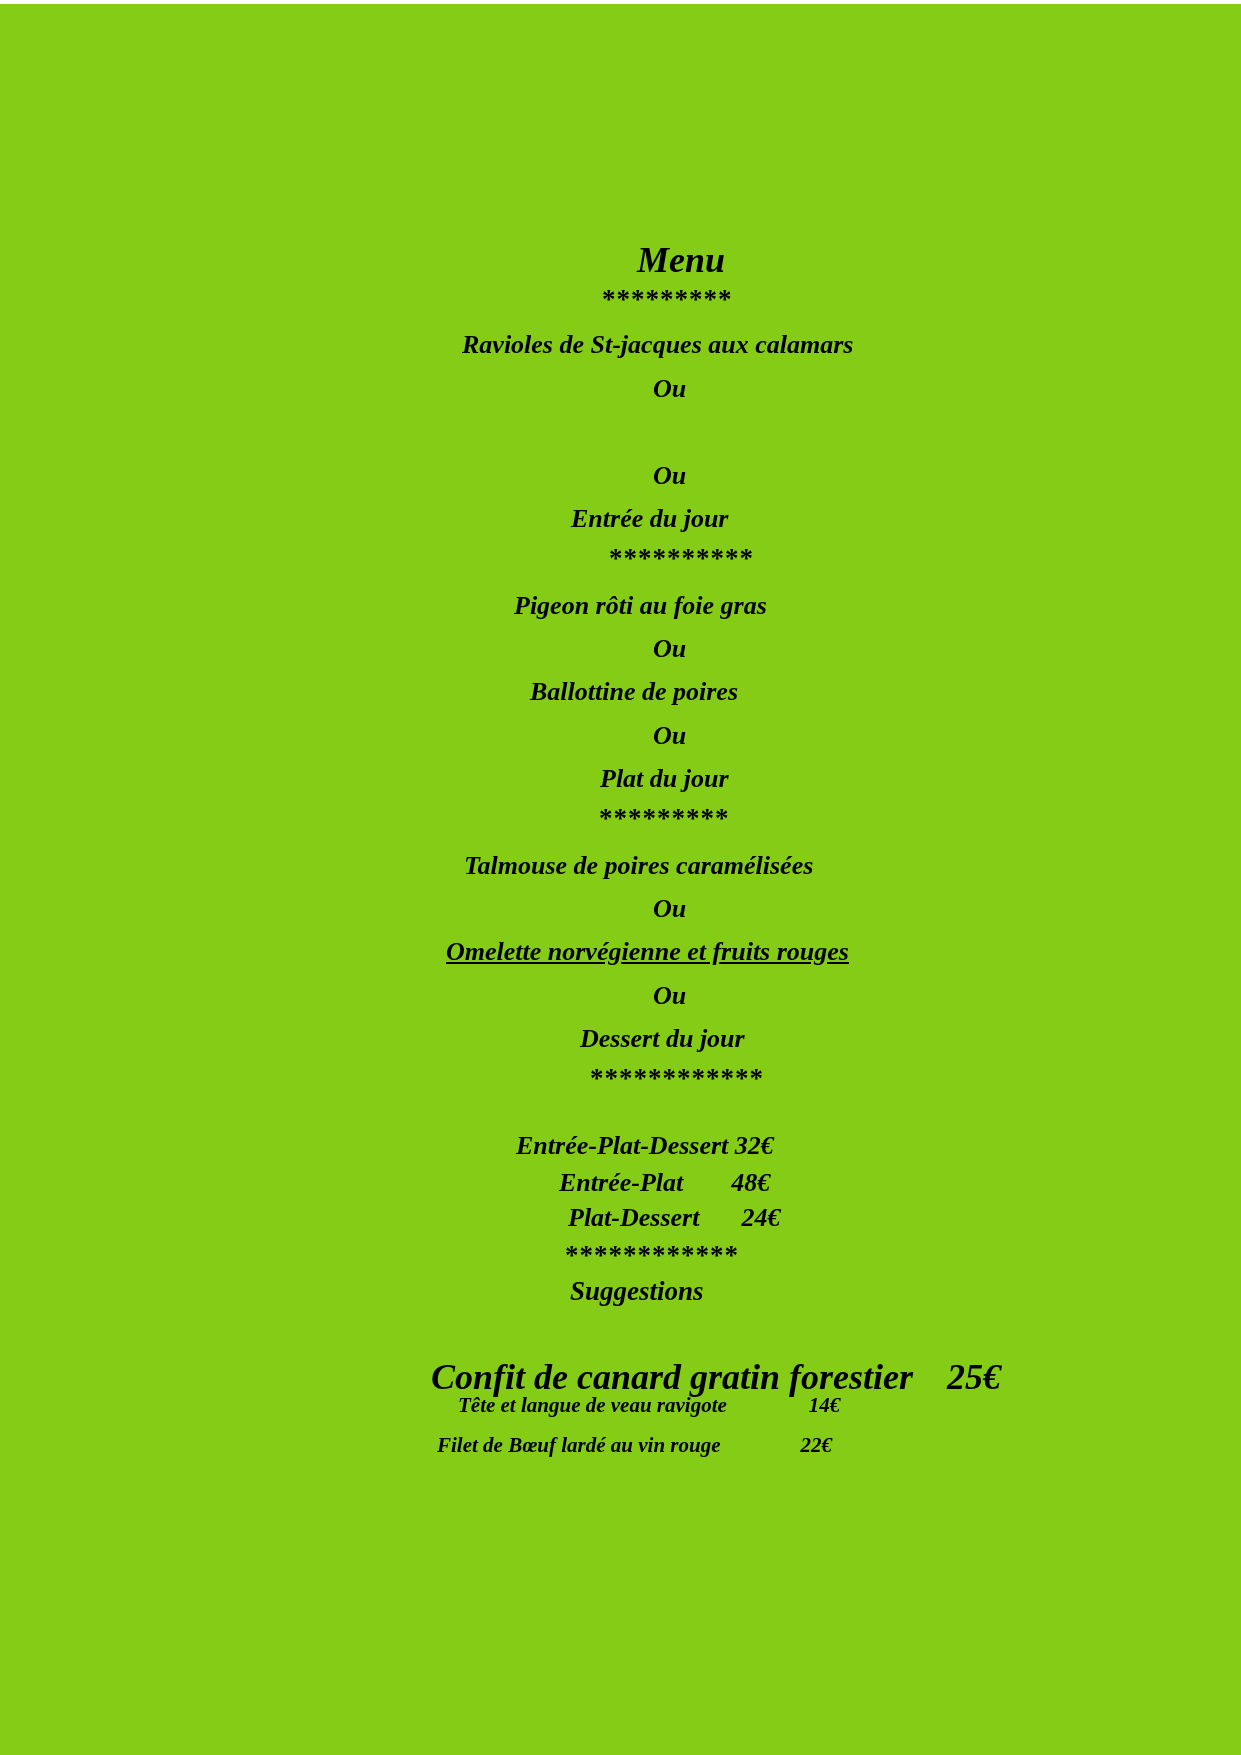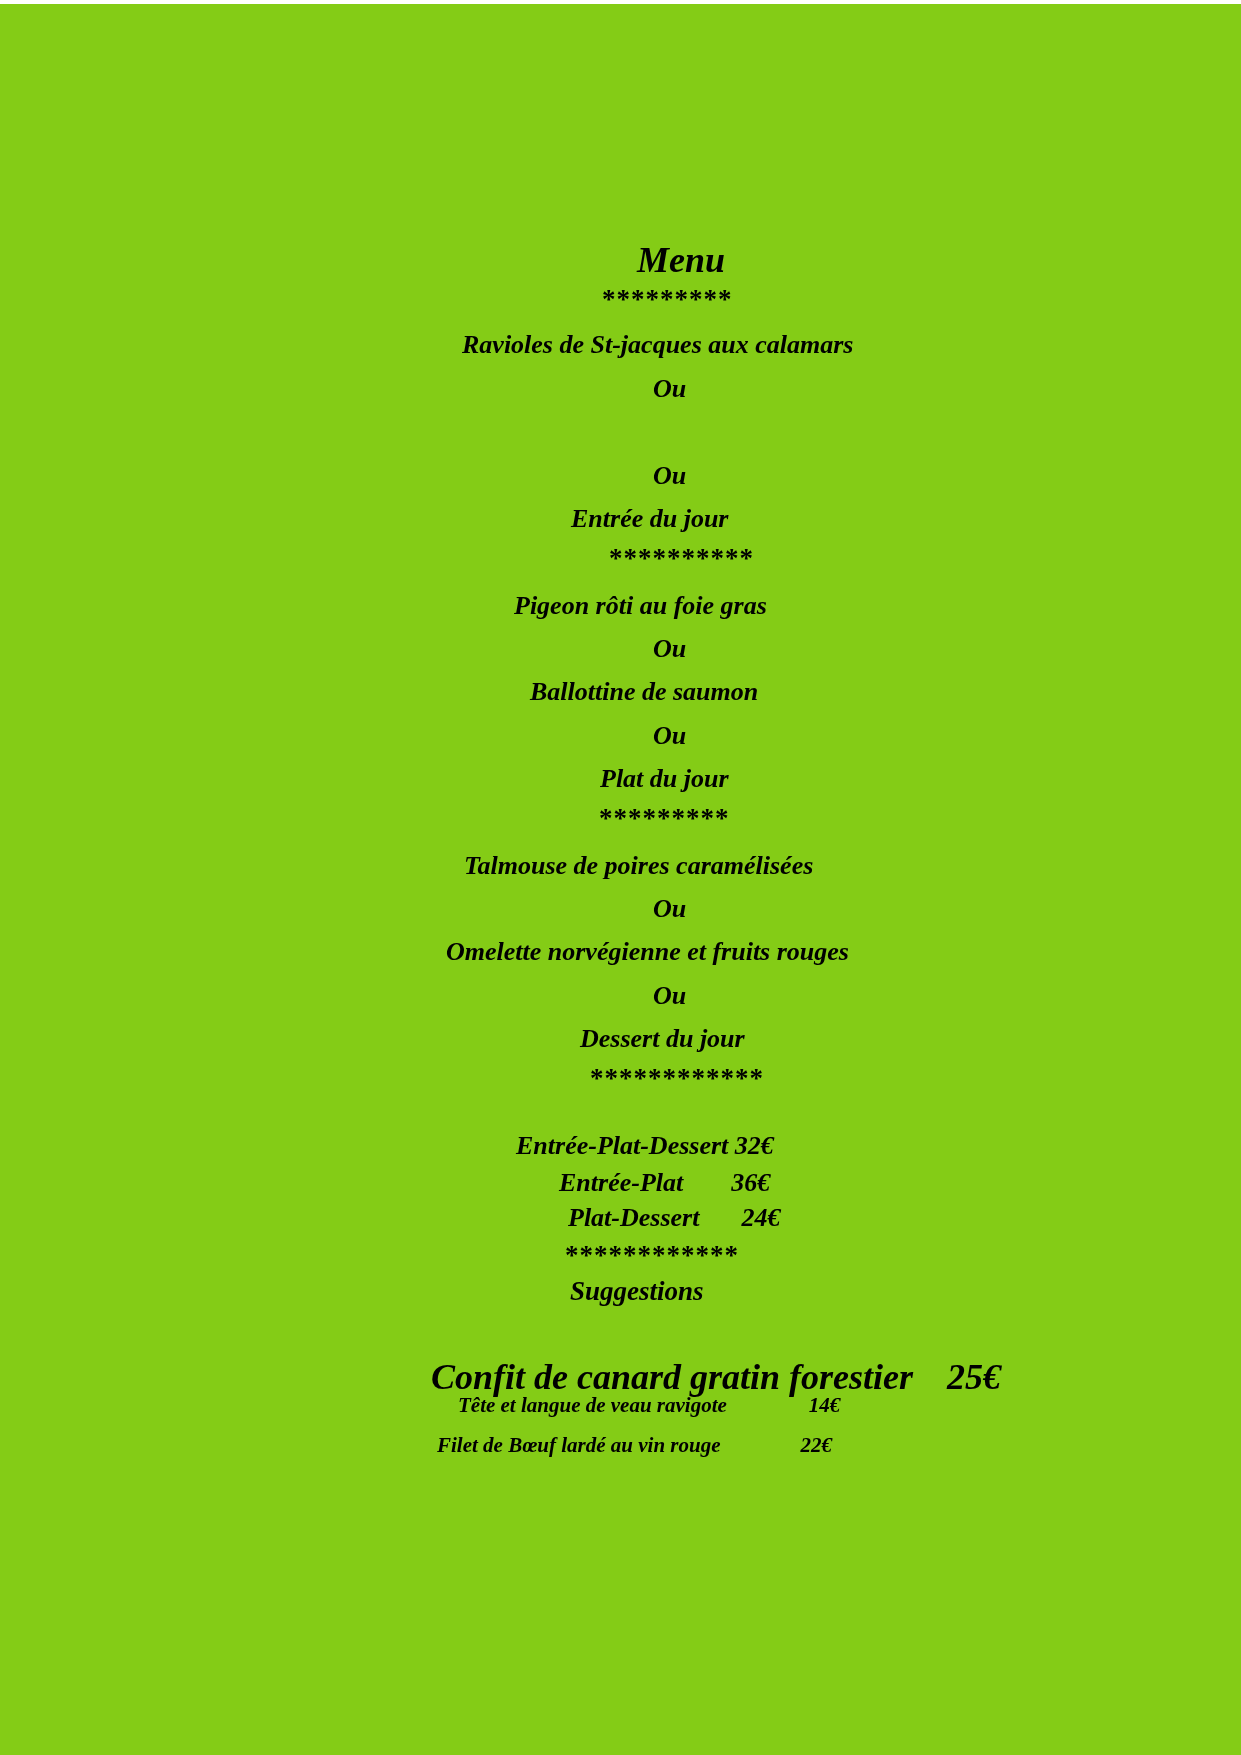--- a/index.html
+++ b/index.html
@@ -39,37 +39,37 @@
   <div class="ast" style="left:602px; top:282px;">*********</div>
 
   <div class="ln f33" style="left:462px; top:328px;">Ravioles de St-jacques aux calamars</div>
   <div class="ln f33" style="left:653px; top:372px;">Ou</div>
   <div class="ln f33" style="left:653px; top:459px;">Ou</div>
   <div class="ln f33" style="left:571px; top:502px;">Entrée du jour</div>
   <div class="ast" style="left:609px; top:541px;">**********</div>
 
   <div class="ln f33" style="left:514px; top:589px;">Pigeon rôti au foie gras</div>
   <div class="ln f33" style="left:653px; top:632px;">Ou</div>
-  <div class="ln f33" style="left:530px; top:675px;">Ballottine de saumon</div>
+  <div class="ln f33" style="left:530px; top:675px;">Ballottine de poires</div>
   <div class="ln f33" style="left:653px; top:719px;">Ou</div>
   <div class="ln f33" style="left:600px; top:762px;">Plat du jour</div>
   <div class="ast" style="left:599px; top:801px;">*********</div>
 
   <div class="ln f33" style="left:464px; top:849px;">Talmouse de poires caramélisées</div>
   <div class="ln f33" style="left:653px; top:892px;">Ou</div>
-  <div class="ln f33" style="left:446px; top:935px;">Omelette norvégienne et fruits rouges</div>
+  <div class="ln f33" style="left:446px; top:935px;text-decoration:underline;">Omelette norvégienne et fruits rouges</div>
   <div class="ln f33" style="left:653px; top:979px;">Ou</div>
   <div class="ln f33" style="left:580px; top:1022px;">Dessert du jour</div>
   <div class="ast" style="left:590px; top:1061px;">************</div>
 
   <div class="ln f33" style="left:490px; top:1103px;">
     <span>Entrée-Plat-Dessert</span><span> </span><span>32€</span>
   </div>
   <div class="ln f33" style="left:533px; top:1140px;">
-    <span>Entrée-Plat</span><span style="display:inline-block; width:48px;"></span><span>36€</span>
+    <span>Entrée-Plat</span><span style="display:inline-block; width:48px;"></span><span>48€</span>
   </div>
   <div class="ln f33" style="left:542px; top:1175px;">
     <span>Plat-Dessert</span><span style="display:inline-block; width:42px;"></span><span>24€</span>
   </div>
   <div class="ast" style="left:565px; top:1238px;">************</div>
 
   <div class="ln f38" style="left:570px; top:1274px;">Suggestions</div>
 
   <div class="ln f36" style="left:395px; top:1319px;">
     <span>Confit de canard gratin forestier</span><span style="display:inline-block; width:34px;"></span><span>25€</span>

